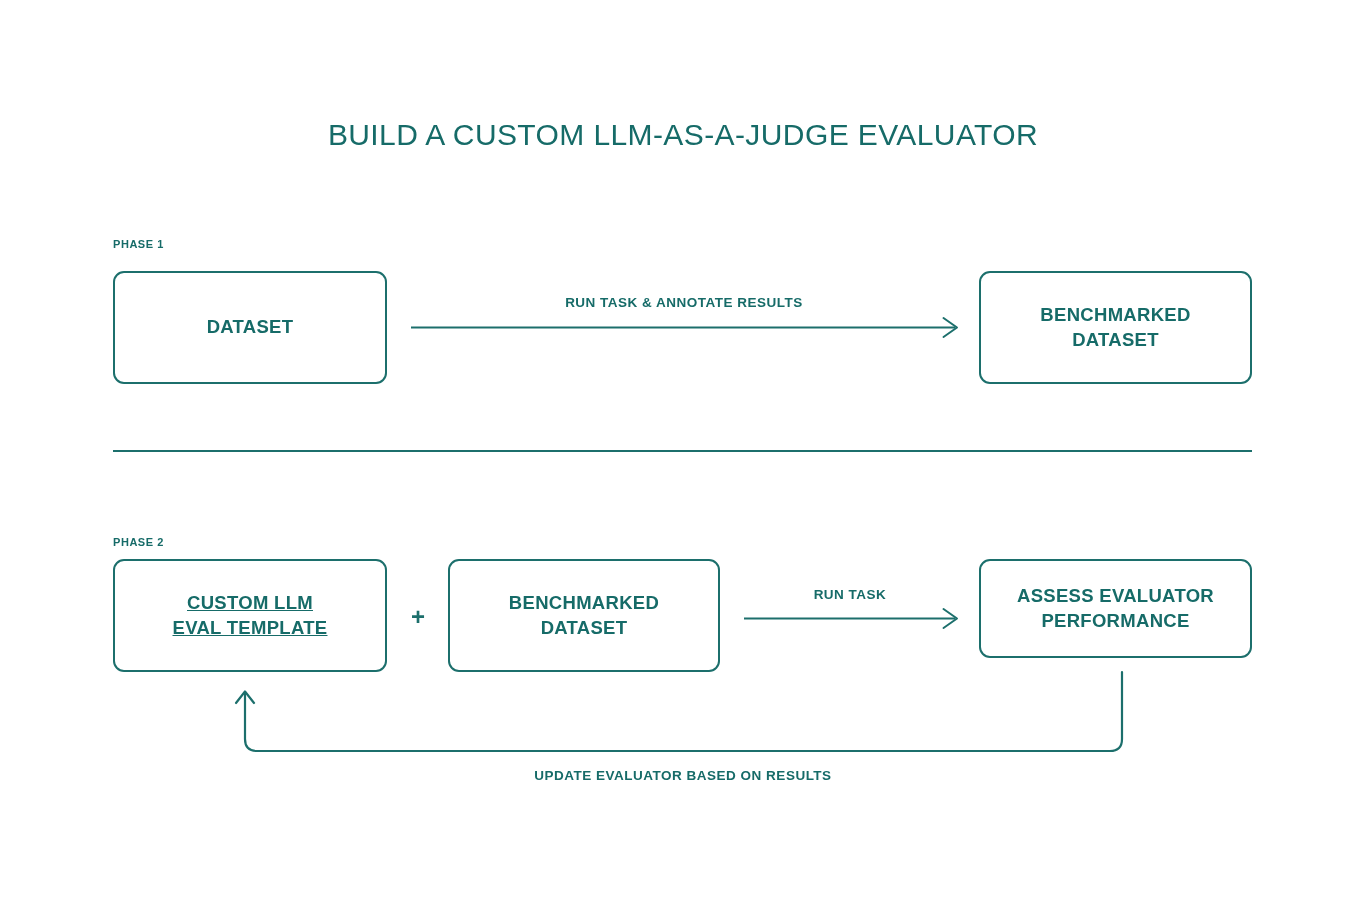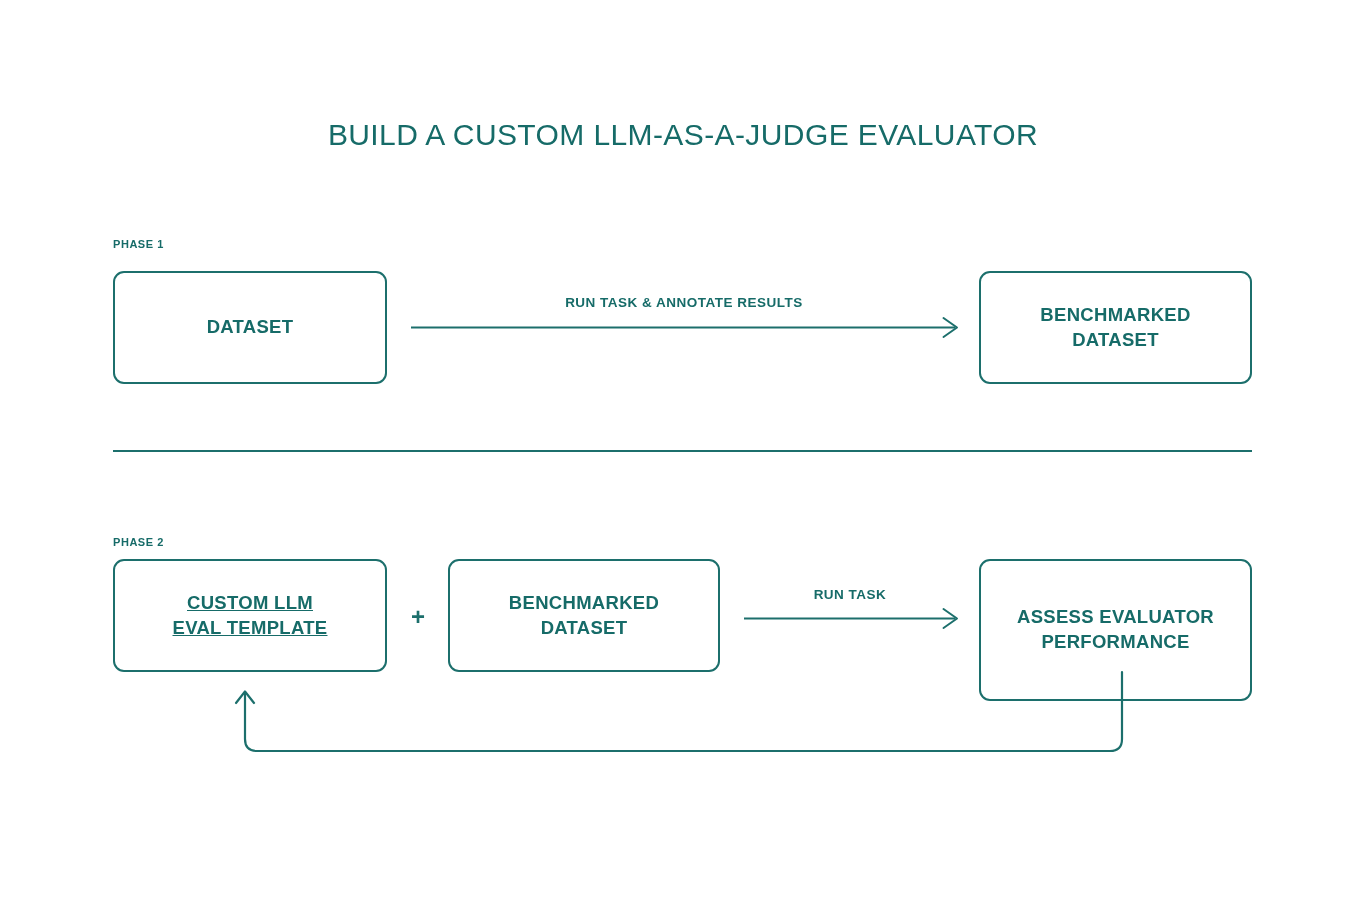--- a/index.html
+++ b/index.html
@@ -64,21 +64,21 @@
     letter-spacing: 0.3px;
     line-height: 1.33;
     color: #166b68;
     padding: 4px 10px;
   }
 
   #node-dataset            { left: 113px;  top: 271px; width: 274px; height: 113px; }
   #node-benchmarked-1      { left: 979px;  top: 271px; width: 273px; height: 113px; }
   #node-custom-llm-eval    { left: 113px;  top: 559px; width: 274px; height: 113px; text-decoration: underline; }
   #node-benchmarked-2      { left: 448px;  top: 559px; width: 272px; height: 113px; }
-  #node-assess-evaluator   { left: 979px;  top: 559px; width: 273px; height: 142px; }
+  #node-assess-evaluator   { left: 979px;  top: 559px; width: 273px; height: 99px; }
 
   
   #plus-connector {
     position: absolute;
     left: 404px;
     top: 601px;
     width: 28px;
     height: 32px;
     display: flex;
     align-items: center;
@@ -154,20 +154,21 @@
   <div id="node-benchmarked-2" class="node-box">
     <span>BENCHMARKED<br>DATASET</span>
   </div>
 
   <div id="edge-label-run-eval" class="edge-label">RUN TASK</div>
 
   <div id="node-assess-evaluator" class="node-box">
     <span>ASSESS EVALUATOR<br>PERFORMANCE</span>
   </div>
 
+  <div id="loop-label-update" class="edge-label">UPDATE EVALUATOR BASED ON RESULTS</div>
 
   <svg id="connector-layer" viewBox="0 0 1366 904">
 
     <g>
       <line x1="411" y1="327.5" x2="955" y2="327.5" stroke="#1c6f6c" stroke-width="2" stroke-linecap="butt"></line>
       <polyline points="943.5,318 957,327.5 943.5,337" fill="none" stroke="#1c6f6c" stroke-width="2" stroke-linecap="round" stroke-linejoin="round"></polyline>
     </g>
 
     <line x1="113" y1="451" x2="1252" y2="451" stroke="#1c6f6c" stroke-width="2.2" stroke-linecap="butt"></line>
 

